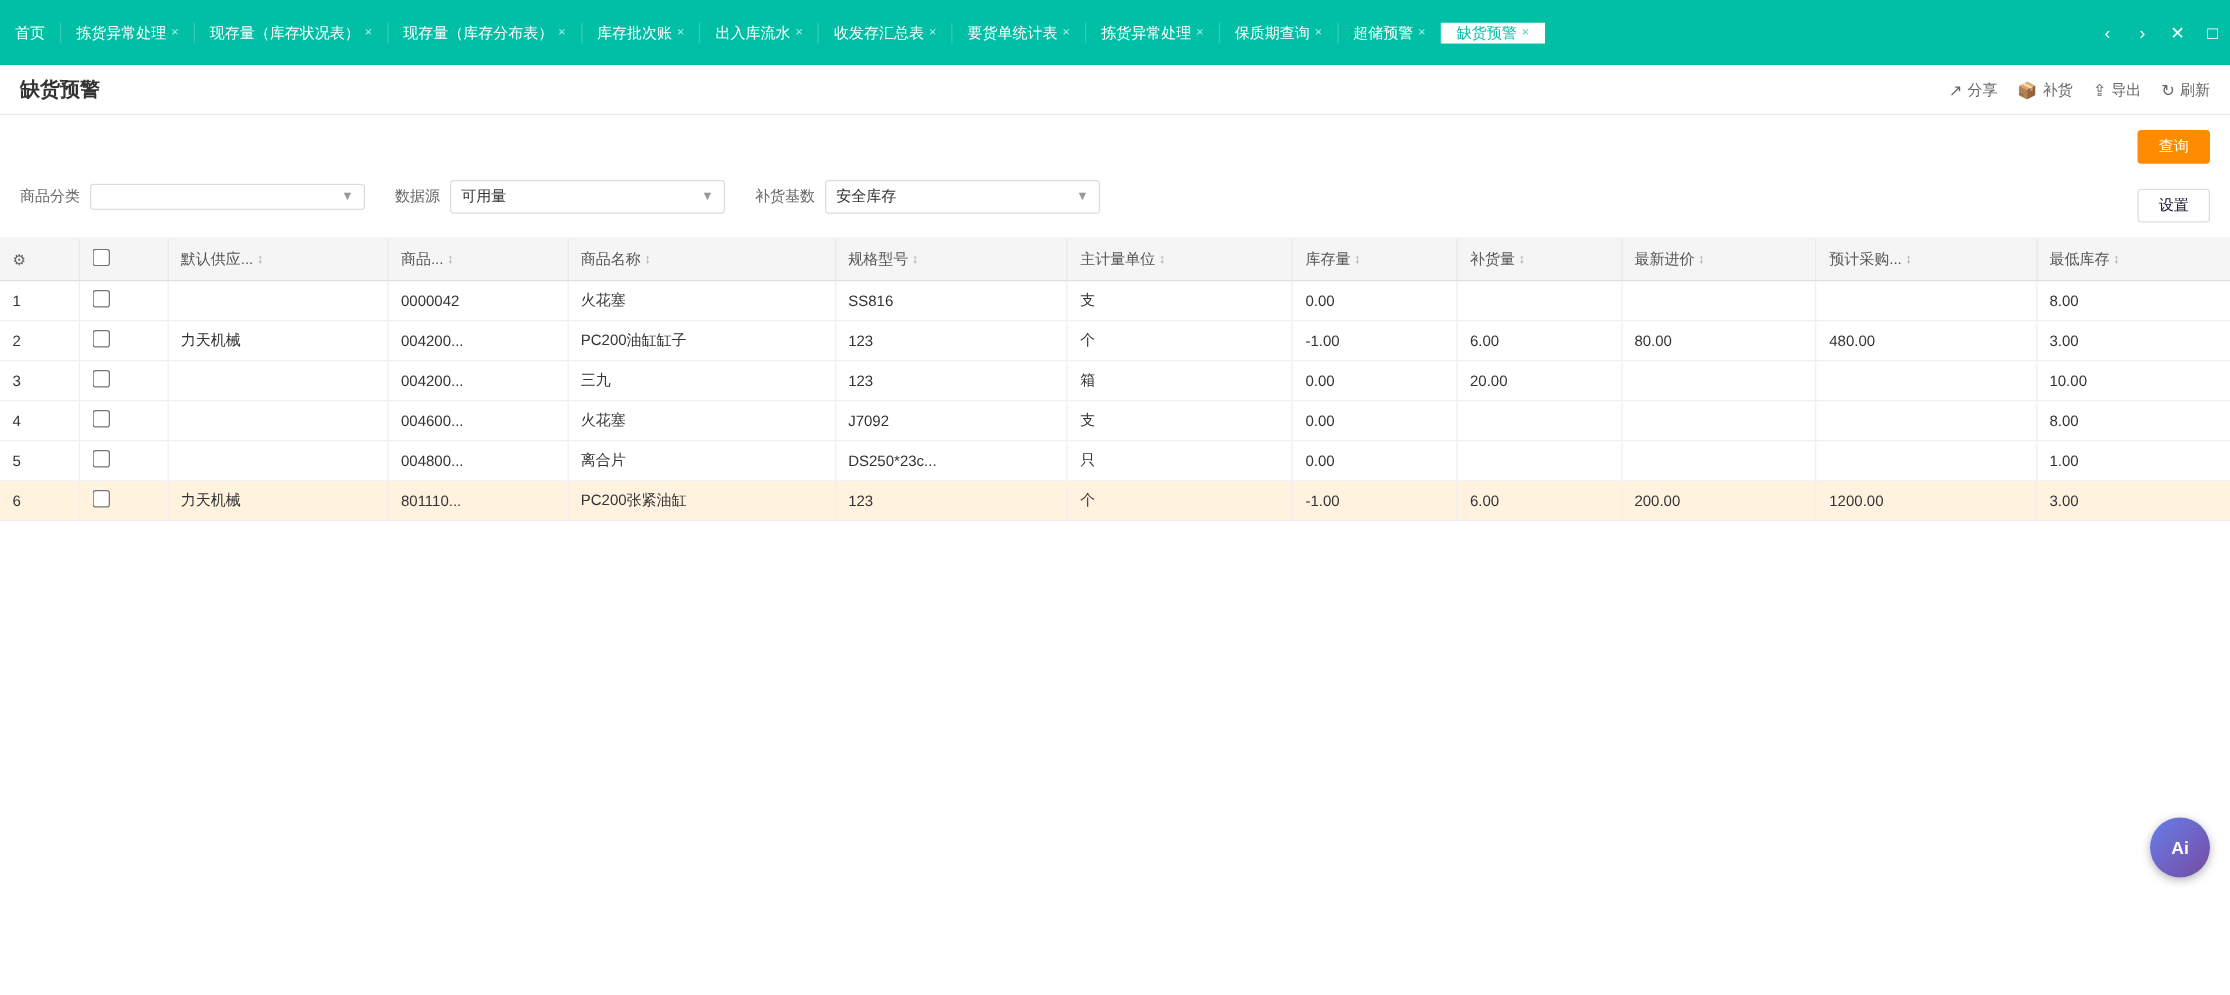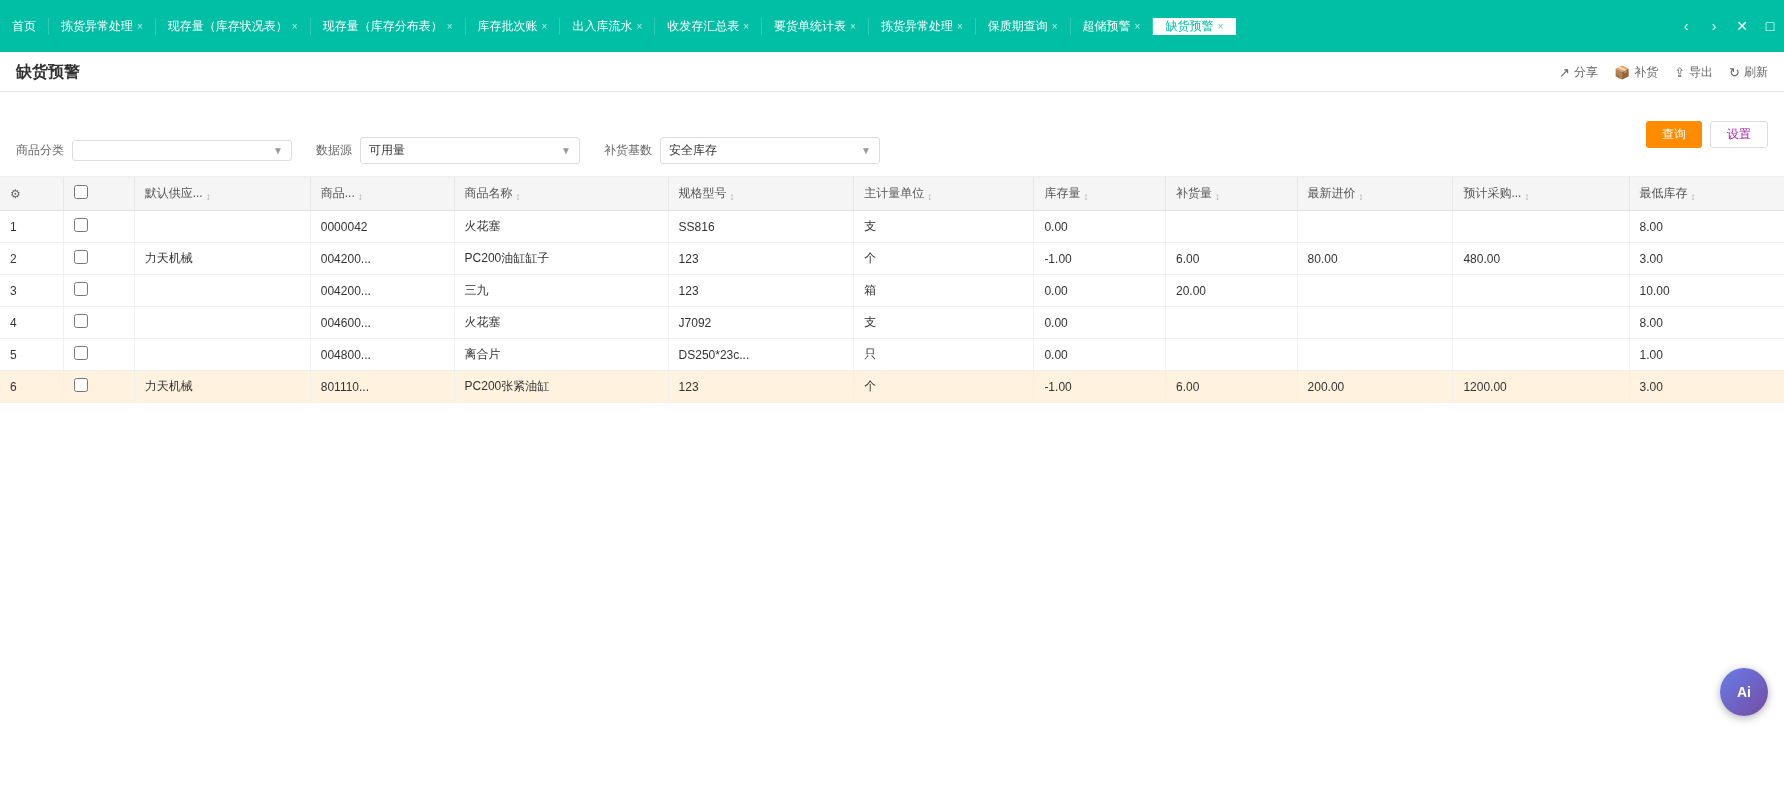--- a/index.html
+++ b/index.html
@@ -114,34 +114,35 @@
       color: #333;
     }
     .filter-select-arrow {
       color: #999;
       font-size: 10px;
       margin-left: 8px;
     }
     .filter-actions {
       margin-left: auto;
       display: flex;
-      gap: 8px;
+      flex-direction: column;
+      gap: 20px;
     }
     .btn-query {
       background: #ff8c00;
       color: #fff;
       border: none;
       border-radius: 3px;
       padding: 5px 16px;
       cursor: pointer;
       font-size: 12px;
     }
     .btn-settings {
       background: #fff;
-      color: #a21caf;
+      color: #0f172a;
       border: 1px solid #ddd;
       border-radius: 3px;
       padding: 4px 16px;
       cursor: pointer;
       font-size: 12px;
     }
 
     
     .table-container {
       padding: 0 0;
@@ -171,35 +172,35 @@
     tbody tr.highlight { background: #fff3e0; }
     tbody td {
       padding: 7px 10px;
       border-right: 1px solid #f0f0f0;
       color: #333;
       white-space: nowrap;
     }
     tbody td:last-child { border-right: none; }
     .col-sort {
       display: inline-flex;
-      align-items: flex-end;
+      align-items: center;
       gap: 3px;
       cursor: pointer;
     }
     .col-sort-icon { color: #aaa; font-size: 10px; }
     .th-gear { color: #666; cursor: pointer; }
 
     
     .cb { width: 14px; height: 14px; cursor: pointer; }
 
     
     .ai-badge {
       position: fixed;
       right: 16px;
-      bottom: 80px;
+      bottom: 94px;
       background: linear-gradient(135deg, #667eea 0%, #764ba2 100%);
       color: #fff;
       border-radius: 50%;
       width: 48px;
       height: 48px;
       display: flex;
       align-items: center;
       justify-content: center;
       font-size: 14px;
       font-weight: bold;

